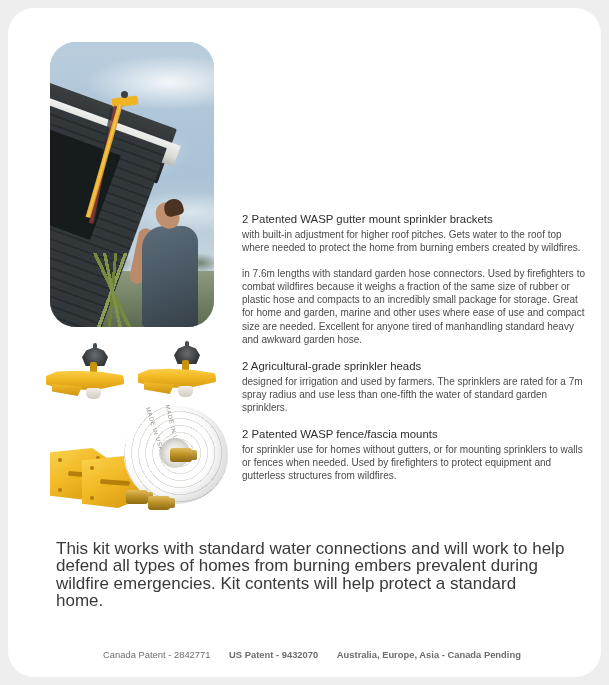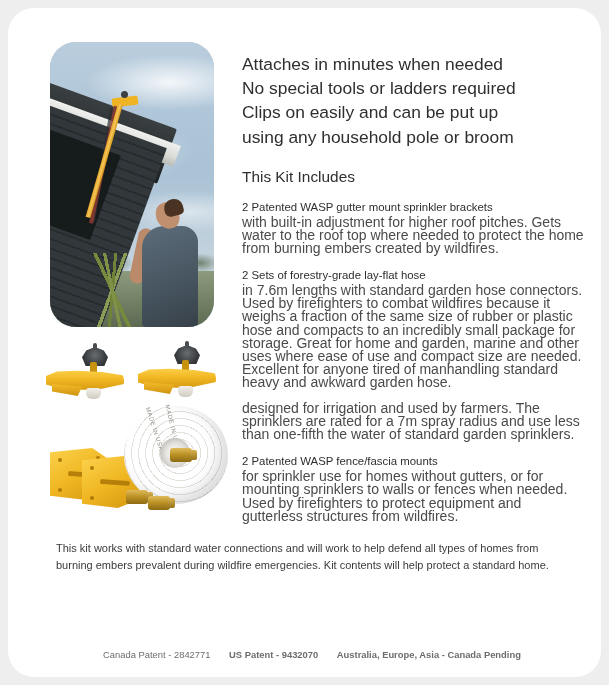--- a/index.html
+++ b/index.html
@@ -358,42 +358,42 @@
     position: absolute;
     left: 234px;
     top: 158px;
     font-size: 15.4px;
     line-height: 22px;
     color: #2f2f2f;
   }
   .kit-list {
     position: absolute;
     left: 234px;
-    top: 192px;
+    top: 204px;
     width: 343px;
   }
   .kit-item { margin-bottom: 13px; }
   .kit-item:last-child { margin-bottom: 0; }
   .kit-title {
     font-size: 11.4px;
     line-height: 15px;
     color: #2e2e2e;
     margin-bottom: 1px;
   }
   .kit-desc {
-    font-size: 14px;
+    font-size: 10px;
     line-height: 13.1px;
     color: #4a4a4a;
   }
   .closing {
     position: absolute;
     left: 48px;
     top: 532px;
     width: 512px;
-    font-size: 11px;
+    font-size: 17px;
     line-height: 17.4px;
     color: #3a3a3a;
   }
   .closing p { margin: 0; }
   .closing p.second { margin-top: 17px; }
   .patents {
     position: absolute;
     left: 48px;
     top: 632px;
     width: 512px;
@@ -468,37 +468,32 @@
       <div class="coil"></div>
       <div class="coil-text">MADE IN USA</div>
       <div class="coil-text b">MADE IN USA</div>
       <div class="coil-hub"></div>
       <div class="brass" style="left:46px; top:42px;"></div>
       <div class="brass" style="left:2px; top:84px;"></div>
       <div class="brass" style="left:24px; top:90px;"></div>
     </div>
   </div>
 
-  <div class="headline" style="white-space: pre-line;">Attaches in minutes when needed
-No special tools or ladders required
-Clips on easily and can be put up
-using any household pole or broom</div>
-
-  <div class="subhead">This Kit Includes</div>
+
 
   <div class="kit-list">
     <div class="kit-item">
       <div class="kit-title">2 Patented WASP gutter mount sprinkler brackets</div>
       <div class="kit-desc">with built-in adjustment for higher roof pitches. Gets water to the roof top where needed to protect the home from burning embers created by wildfires.</div>
     </div>
     <div class="kit-item">
-      <div class="kit-title">2 Sets of forestry-grade lay-flat hose</div>
       <div class="kit-desc">in 7.6m lengths with standard garden hose connectors. Used by firefighters to combat wildfires because it weighs a fraction of the same size of rubber or plastic hose and compacts to an incredibly small package for storage. Great for home and garden, marine and other uses where ease of use and compact size are needed. Excellent for anyone tired of manhandling standard heavy and awkward garden hose.</div>
     </div>
     <div class="kit-item">
+      <div class="kit-title">2 Agricultural-grade sprinkler heads</div>
       <div class="kit-desc">designed for irrigation and used by farmers. The sprinklers are rated for a 7m spray radius and use less than one-fifth the water of standard garden sprinklers.</div>
     </div>
     <div class="kit-item">
       <div class="kit-title">2 Patented WASP fence/fascia mounts</div>
       <div class="kit-desc">for sprinkler use for homes without gutters, or for mounting sprinklers to walls or fences when needed. Used by firefighters to protect equipment and gutterless structures from wildfires.</div>
     </div>
   </div>
 
   <div class="closing">
     <p>This kit works with standard water connections and will work to help defend all types of homes from burning embers prevalent during wildfire emergencies. Kit contents will help protect a standard home.</p>

